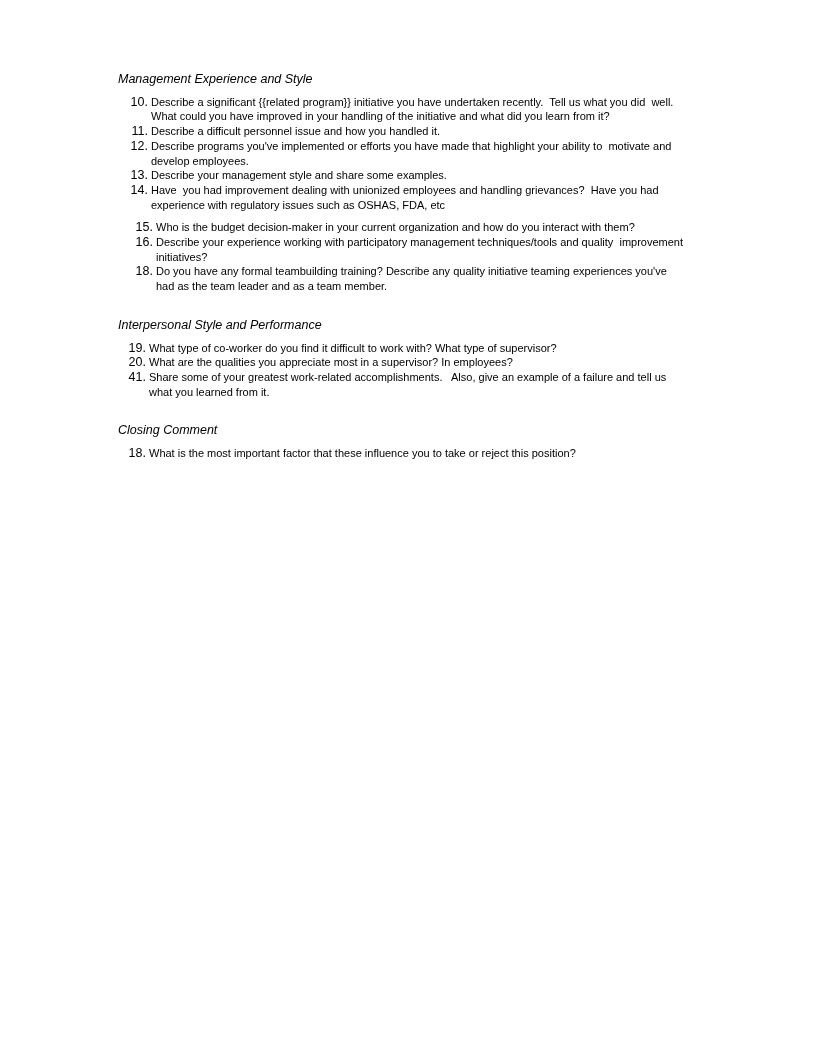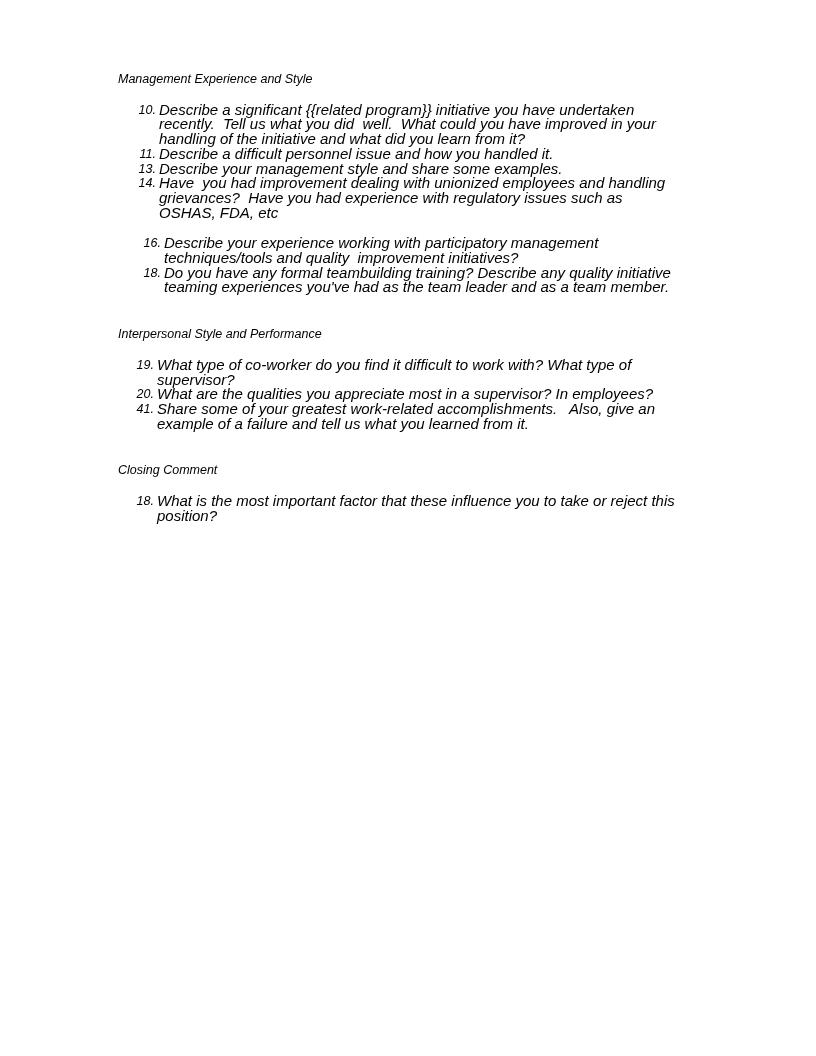--- a/index.html
+++ b/index.html
@@ -37,42 +37,41 @@
     margin: 0;
     white-space: pre;
   }
   .section-gap {
     height: 16px;
   }
 
   
   .qlist {
     list-style: none;
-    margin: 16px;
+    margin: 8px;
     padding: 0;
-    font-style: italic;
   }
   .qitem {
     position: relative;
     font-size: 12.5px;
     line-height: 14.7px;
     margin: 0;
   }
   .qnum {
     position: absolute;
     left: 0;
     top: 0;
     width: 22px;
     text-align: right;
     font-size: 12.5px;
     line-height: 14.7px;
   }
   .qtext {
     display: block;
-    font-size: 15px;
+    font-size: 11px;
     line-height: 14.7px;
     white-space: pre-wrap;
   }
 
   
   .group-a .qitem { padding-left: 25px; }
   .group-a .qnum  { left: 2px; width: 20px; }
 
   
   .group-b { margin-top: 8px; }
@@ -97,30 +96,38 @@
       <ol class="qlist group-a">
         <li class="qitem wide-wrap">
           <span class="qnum">10.</span>
           <span class="qtext">Describe a significant {{related program}} initiative you have undertaken recently.  Tell us what you did  well.  What could you have improved in your handling of the initiative and what did you learn from it?</span>
         </li>
         <li class="qitem">
           <span class="qnum">11.</span>
           <span class="qtext">Describe a difficult personnel issue and how you handled it.</span>
         </li>
         <li class="qitem">
+          <span class="qnum">12.</span>
+          <span class="qtext">Describe programs you've implemented or efforts you have made that highlight your ability to  motivate and develop employees.</span>
+        </li>
+        <li class="qitem">
           <span class="qnum">13.</span>
           <span class="qtext">Describe your management style and share some examples.</span>
         </li>
         <li class="qitem">
           <span class="qnum">14.</span>
           <span class="qtext">Have  you had improvement dealing with unionized employees and handling grievances?  Have you had experience with regulatory issues such as OSHAS, FDA, etc</span>
         </li>
       </ol>
 
       <ol class="qlist group-b">
+        <li class="qitem">
+          <span class="qnum">15.</span>
+          <span class="qtext">Who is the budget decision-maker in your current organization and how do you interact with them?</span>
+        </li>
         <li class="qitem">
           <span class="qnum">16.</span>
           <span class="qtext">Describe your experience working with participatory management techniques/tools and quality  improvement initiatives?</span>
         </li>
         <li class="qitem">
           <span class="qnum">18.</span>
           <span class="qtext">Do you have any formal teambuilding training? Describe any quality initiative teaming experiences you've had as the team leader and as a team member.</span>
         </li>
       </ol>
     </div>

